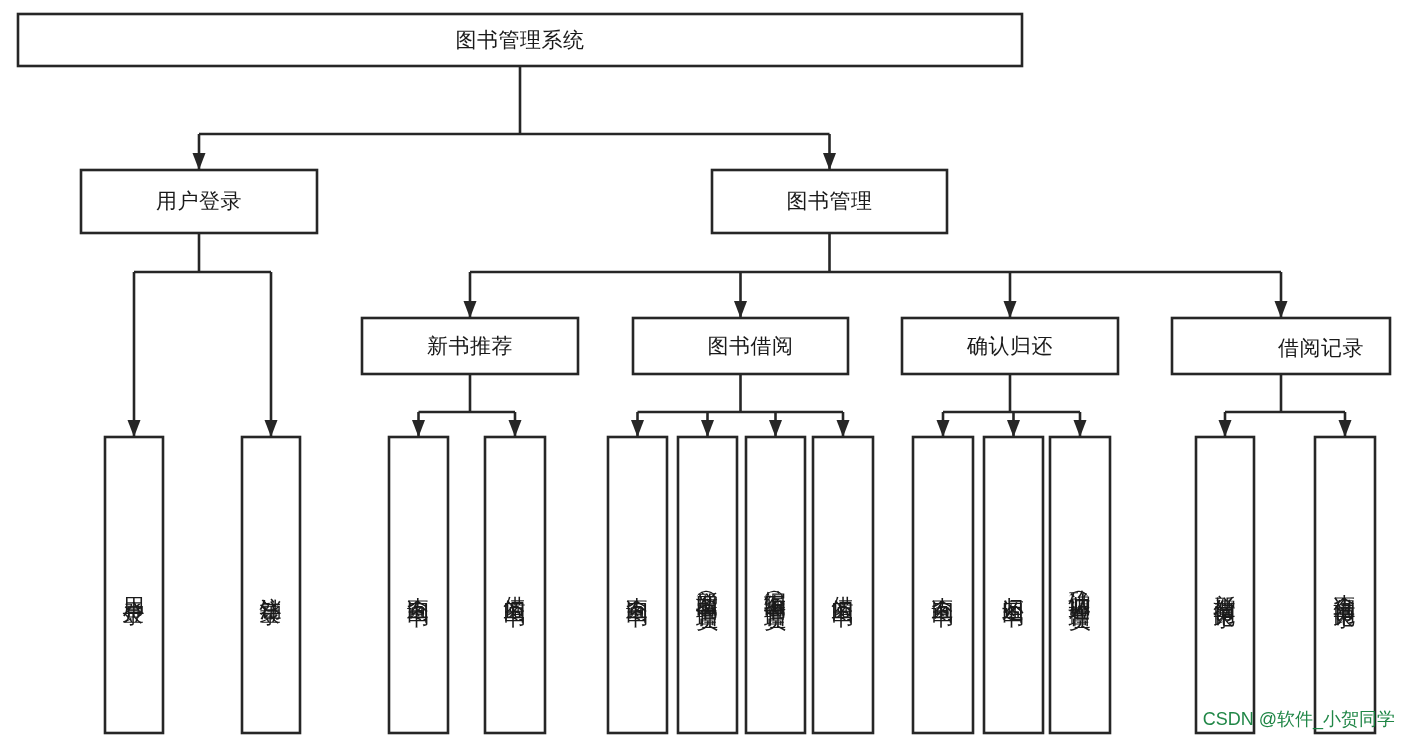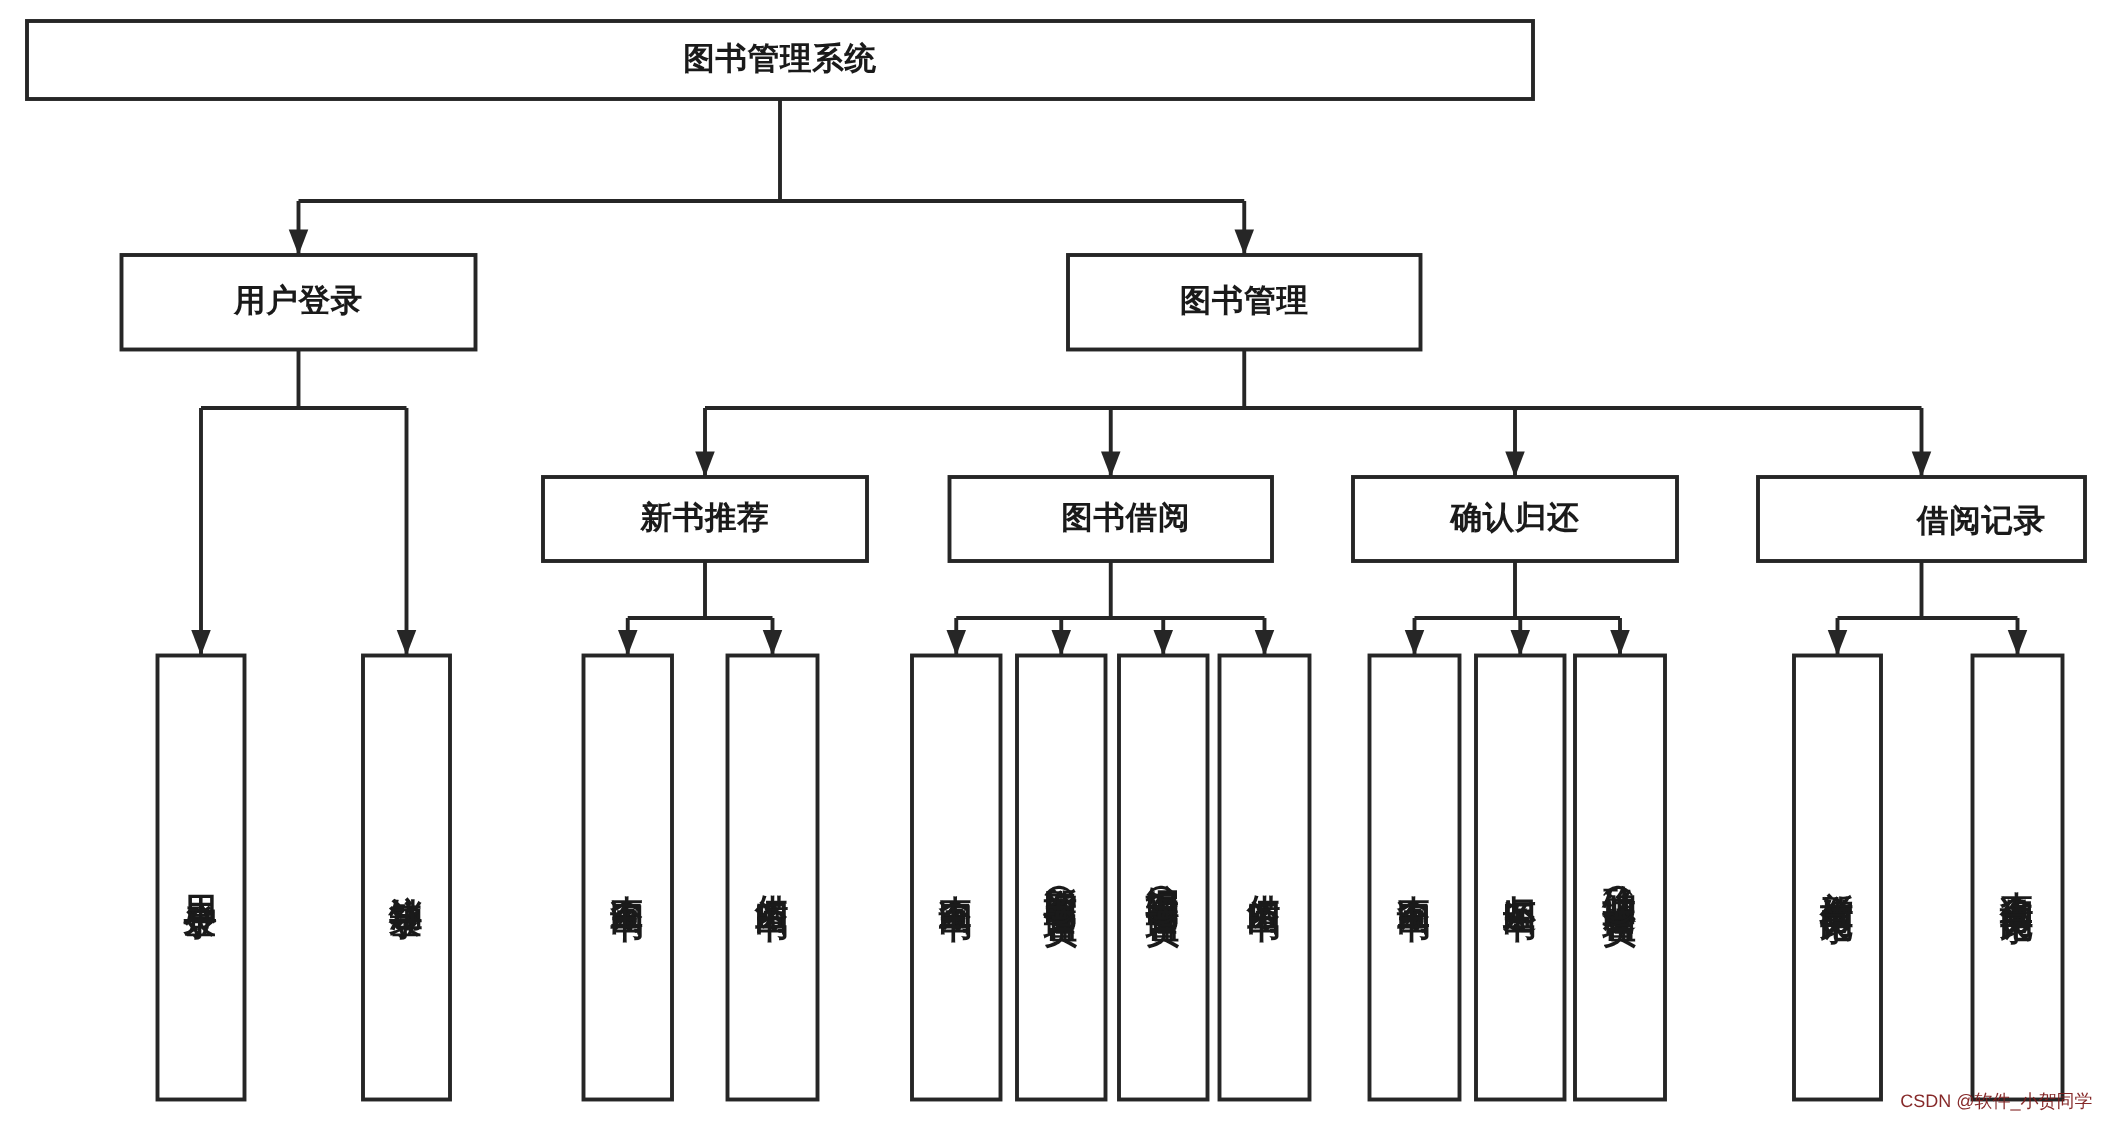--- a/index.html
+++ b/index.html
@@ -47,34 +47,33 @@
     display: flex;
     align-items: center;
     justify-content: center;
     color: #1a1a1a;
     font-family: "Liberation Sans", "DejaVu Sans", sans-serif;
     font-size: 21px;
     line-height: 1.05;
     letter-spacing: 0.5px;
     white-space: nowrap;
     pointer-events: none;
-    font-weight: bold;
   }
   .node-label.vertical {
     writing-mode: vertical-rl;
     text-orientation: upright;
     letter-spacing: 3px;
     font-size: 22px;
   }
   .watermark {
     position: absolute;
     right: 10px;
-    bottom: 4px;
-    color: #7f1d1d;
-    font-size: 12px;
+    bottom: 16px;
+    color: #15803d;
+    font-size: 18px;
     font-family: "Liberation Sans", "DejaVu Sans", sans-serif;
     white-space: nowrap;
     opacity: 0.95;
   }
 </style>
 </head>
 <body>
 
 <div id="diagram-root">
 

